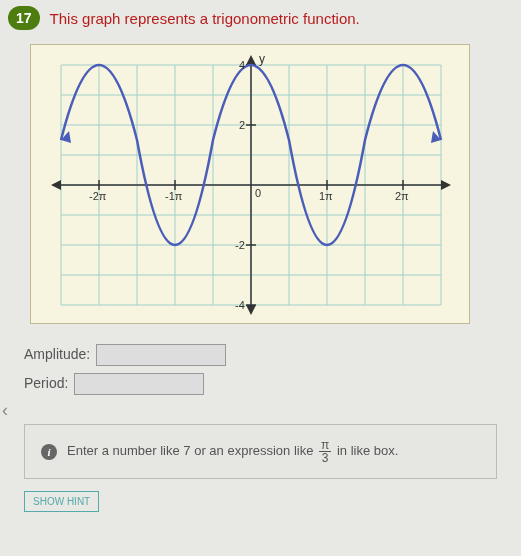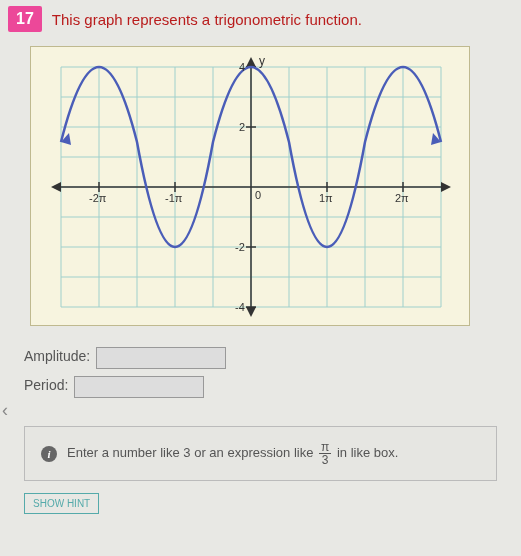--- a/index.html
+++ b/index.html
@@ -11,26 +11,26 @@
     overflow: hidden;
     color: #555;
   }
   .header {
     display: flex;
     align-items: center;
     padding: 6px 8px;
     gap: 10px;
   }
   .qnum {
-    background: #ec4899;
+    background: #4d7c0f;
     color: #fff;
     font-weight: bold;
     padding: 4px 8px;
-    border-radius: 2px;
-    font-size: 16px;
+    border-radius: 12px;
+    font-size: 14px;
   }
   .prompt {
     font-size: 15px;
     color: #b91c1c;
   }
   .graph-wrap {
     padding: 8px 30px 4px 30px;
   }
   .graph-box {
     background: #f7f4df;
@@ -40,21 +40,21 @@
     height: 280px;
   }
   .question-box {
     padding: 10px 24px;
     font-size: 14px;
     line-height: 1.8;
     color: #555;
   }
   .row {
     display: flex;
-    align-items: flex-end;
+    align-items: center;
     gap: 6px;
     margin-top: 4px;
   }
   .inputbox {
     border: 1px solid #999;
     background: #ddd;
     width: 130px;
     height: 22px;
     font-size: 14px;
     padding: 2px 4px;
@@ -205,21 +205,21 @@
   </div>
   <div class="row">
     <span>Period:</span>
     <input class="inputbox" type="text" value="" style="">
   </div>
 </div>
 
 <div class="info-box">
   <div class="info-icon">i</div>
   <div>
-    <span>Enter a number like 3 or an expression like</span>
+    <span>Enter a number like 7 or an expression like</span>
     <span class="frac">
       <span class="num">π</span>
       <span class="den">3</span>
     </span>
     <span>in like box.</span>
   </div>
 </div>
 
 <button class="hint-btn">SHOW HINT</button>
 

